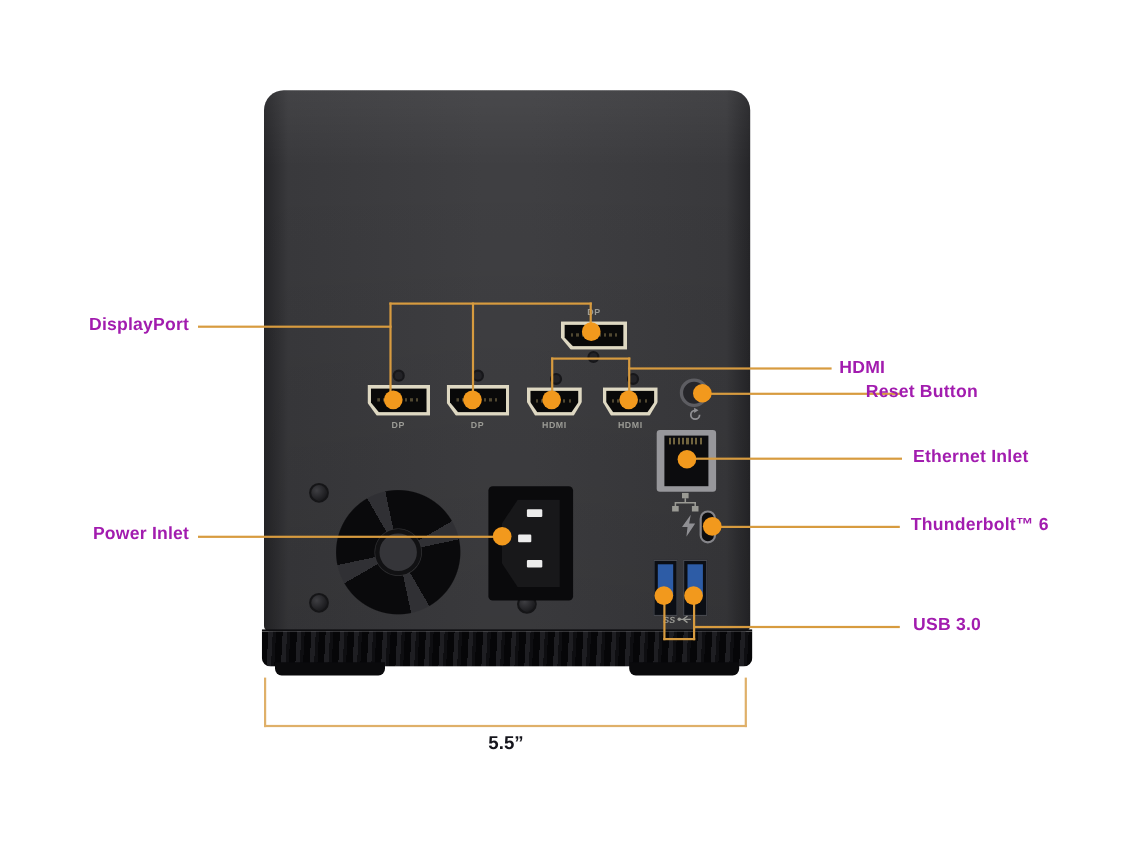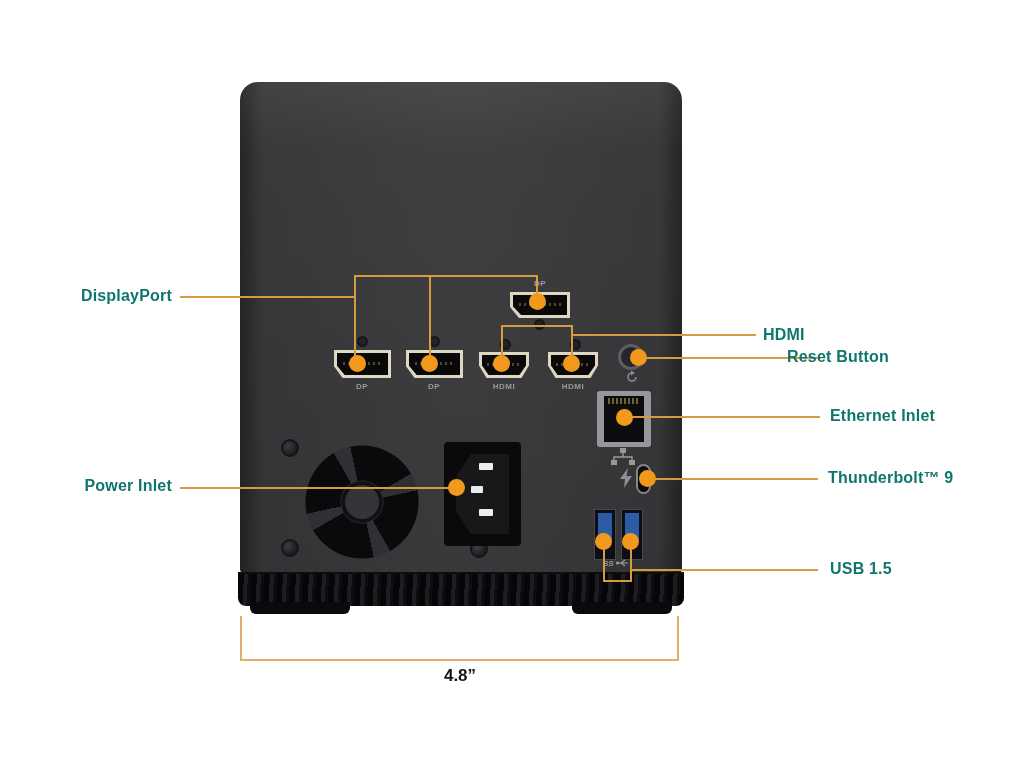--- a/index.html
+++ b/index.html
@@ -73,21 +73,21 @@
 
   
   .hline { position:absolute; height:2px; background:#d79b3f; z-index:5; }
   .vline { position:absolute; width:2px; background:#d79b3f; z-index:5; }
   .dot { position:absolute; width:17px; height:17px; border-radius:50%; background:#f2991d; z-index:6; }
 
   .dim-h { position:absolute; height:2px; background:#dfb069; z-index:5; }
   .dim-v { position:absolute; width:2px; background:#dfb069; z-index:5; }
 
   
-  .lbl { position:absolute; color:#0f766e; font-weight:bold; font-size:16px; letter-spacing:.2px; z-index:7; white-space:nowrap; }
+  .lbl { position:absolute; color:#a21caf; font-weight:bold; font-size:16px; letter-spacing:.2px; z-index:7; white-space:nowrap; }
   .lbl.right-align { text-align:right; }
   .dim-lbl { position:absolute; left:400px; top:666px; width:120px; text-align:center; color:#15151c;
     font-weight:bold; font-size:17px; z-index:7; }
 
   .ss-mark { position:absolute; left:603px; top:558px; display:flex; align-items:center; gap:1px; z-index:4;
     color:#9b9b95; font-size:8px; font-weight:bold; font-style:italic; }
 </style>
 </head>
 <body>
 
@@ -202,23 +202,23 @@
   <div class="dot" style="left:630px; top:349px;"></div>
   <div class="dot" style="left:616px; top:409px;"></div>
   <div class="dot" style="left:639px; top:470px;"></div>
   <div class="dot" style="left:595px; top:533px;"></div>
   <div class="dot" style="left:622px; top:533px;"></div>
   <div class="dot" style="left:448px; top:479px;"></div>
 
   <div class="dim-v" style="left:240px; top:616px; height:45px;"></div>
   <div class="dim-v" style="left:677px; top:616px; height:45px;"></div>
   <div class="dim-h" style="left:240px; top:659px; width:439px;"></div>
-  <div class="dim-lbl">4.8”</div>
+  <div class="dim-lbl">5.5”</div>
 
   <div class="lbl right-align" style="right:852px; top:287px;">DisplayPort</div>
   <div class="lbl right-align" style="right:852px; top:477px;">Power Inlet</div>
   <div class="lbl" style="left:763px; top:326px;">HDMI</div>
   <div class="lbl" style="left:787px; top:348px;">Reset Button</div>
   <div class="lbl" style="left:830px; top:407px;">Ethernet Inlet</div>
-  <div class="lbl" style="left:828px; top:469px;">Thunderbolt™ 9</div>
-  <div class="lbl" style="left:830px; top:560px;">USB 1.5</div>
+  <div class="lbl" style="left:828px; top:469px;">Thunderbolt™ 6</div>
+  <div class="lbl" style="left:830px; top:560px;">USB 3.0</div>
 
 </div>
 
 </body></html>

